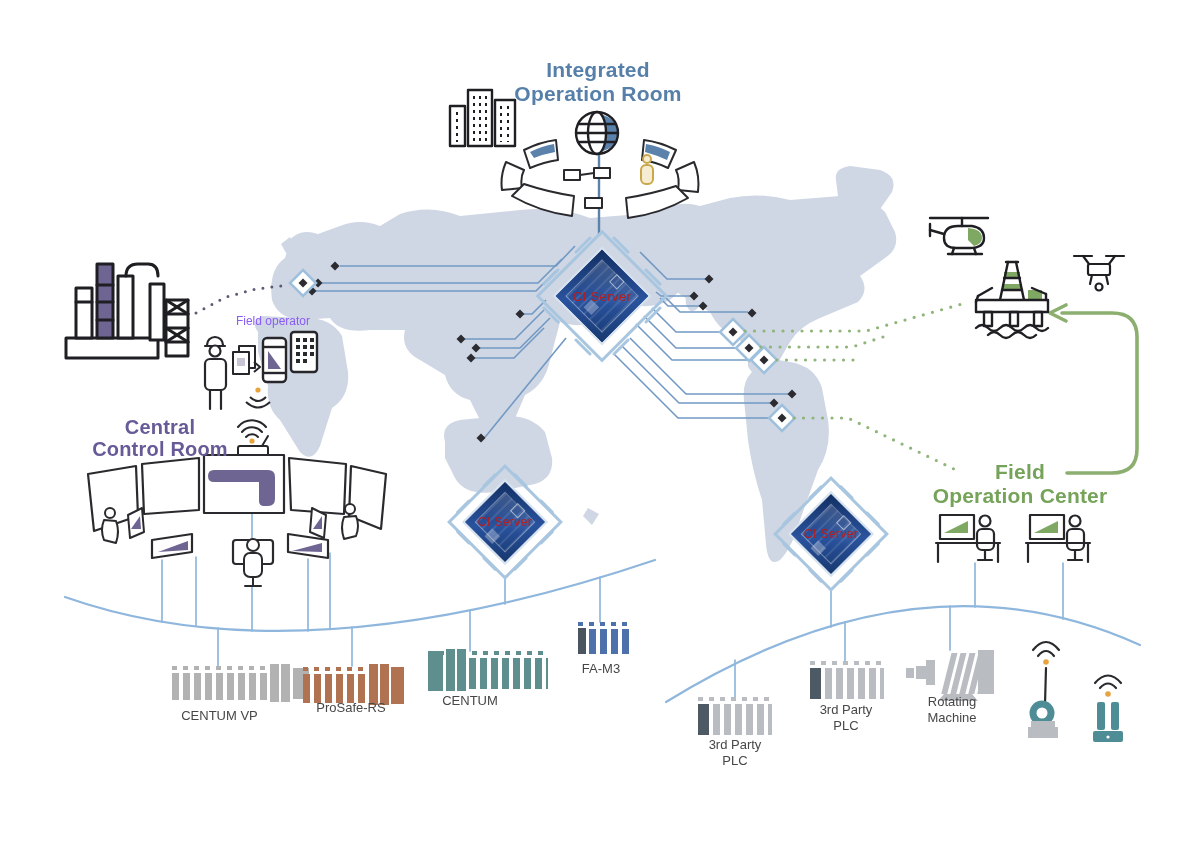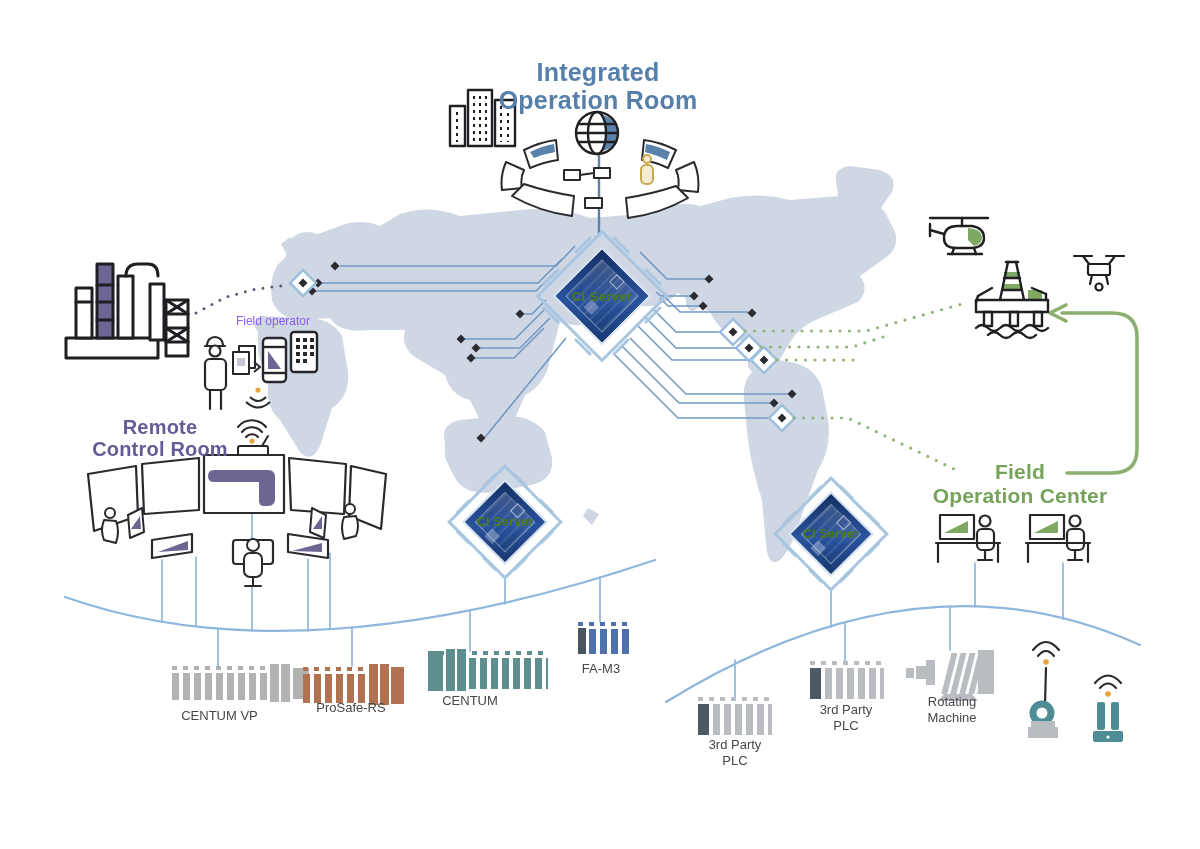--- a/index.html
+++ b/index.html
@@ -1,42 +1,42 @@
 <!DOCTYPE html>
 <html><head>
 <meta charset="utf-8">
 <style>
   html,body{margin:0;padding:0;background:#fff;}
   .stage{position:relative;width:1200px;height:849px;background:#ffffff;overflow:hidden;
          font-family:"Liberation Sans","DejaVu Sans",sans-serif;}
   .stage svg.art{position:absolute;left:0;top:0;z-index:1;}
   .txt{position:absolute;z-index:5;}
   .hdr{font-weight:bold;text-align:center;line-height:1.12;letter-spacing:.2px;}
-  .hdr-blue{color:#567fa9;font-size:25px;}
+  .hdr-blue{color:#567fa9;font-size:21px;}
   .hdr-purple{color:#675a97;font-size:20px;}
   .hdr-green{color:#76a35a;font-size:21px;}
   .plain{color:#8b5cf6;font-size:12px;text-align:right;}
   .devlbl{color:#474747;font-size:13px;text-align:center;line-height:1.25;}
 
   
   .ci{position:absolute;z-index:4;}
   .ci-outer{position:absolute;left:0;top:0;width:var(--do);height:var(--do);
             transform:translate(-50%,-50%) rotate(45deg);
             border:3.5px solid #a9c6e0;background:transparent;}
   .ci-inner{position:absolute;left:0;top:0;width:var(--di);height:var(--di);
             transform:translate(-50%,-50%) rotate(45deg);
             background:linear-gradient(135deg,#122f63 0%,#2a539e 55%,#16386f 100%);
             border:2px solid #d7e3f0;}
   .ci-inner::before{content:"";position:absolute;inset:7px;border:1px solid rgba(255,255,255,.28);
             background:repeating-linear-gradient(90deg,rgba(255,255,255,.10) 0 2px,transparent 2px 8px),
                        linear-gradient(160deg,rgba(255,255,255,.16),transparent 60%);}
   .ci-inner::after{content:"";position:absolute;left:50%;top:10%;width:9px;height:9px;margin-left:-5px;
             border:1.6px solid rgba(255,255,255,.55);box-shadow:0 36px 0 0 rgba(255,255,255,.30);}
   .ci-label{position:absolute;left:0;top:0;transform:translate(-50%,-50%);
-            color:#4d7c0f;font-weight:bold;font-size:13px;white-space:nowrap;letter-spacing:.4px;}
+            color:#b91c1c;font-weight:normal;font-size:13px;white-space:nowrap;letter-spacing:.4px;}
   .ci.small .ci-label{font-size:12px;}
 
   
   .rack{position:absolute;z-index:3;}
   .rack .ticks{position:absolute;left:0;right:0;top:0;height:4px;
       background:repeating-linear-gradient(90deg,var(--c) 0 5px,transparent 5px 11px);}
   .rack .slats{position:absolute;left:0;right:0;top:7px;bottom:0;
       background:repeating-linear-gradient(90deg,var(--c) 0 7px,transparent 7px 11px);}
   .rack .mod{position:absolute;background:var(--c);}
 </style>
@@ -450,21 +450,21 @@
   <div class="slats" style="left:15px;"></div>
   <div class="mod" style="left:0;top:7px;width:11px;height:31px;background:#4e5a63;"></div>
 </div>
 
 <div class="txt hdr hdr-blue" style="left:448px;top:58px;width:300px;">
   <div>Integrated</div>
   <div>Operation Room</div>
 </div>
 
 <div class="txt hdr hdr-purple" style="left:70px;top:416px;width:180px;">
-  <div>Remote</div>
+  <div>Central</div>
   <div>Control Room</div>
 </div>
 
 <div class="txt hdr hdr-green" style="left:928px;top:460px;width:184px;">
   <div>Field</div>
   <div>Operation Center</div>
 </div>
 
 <div class="txt plain" style="left:198px;top:314px;width:112px;">Field operator</div>
 

